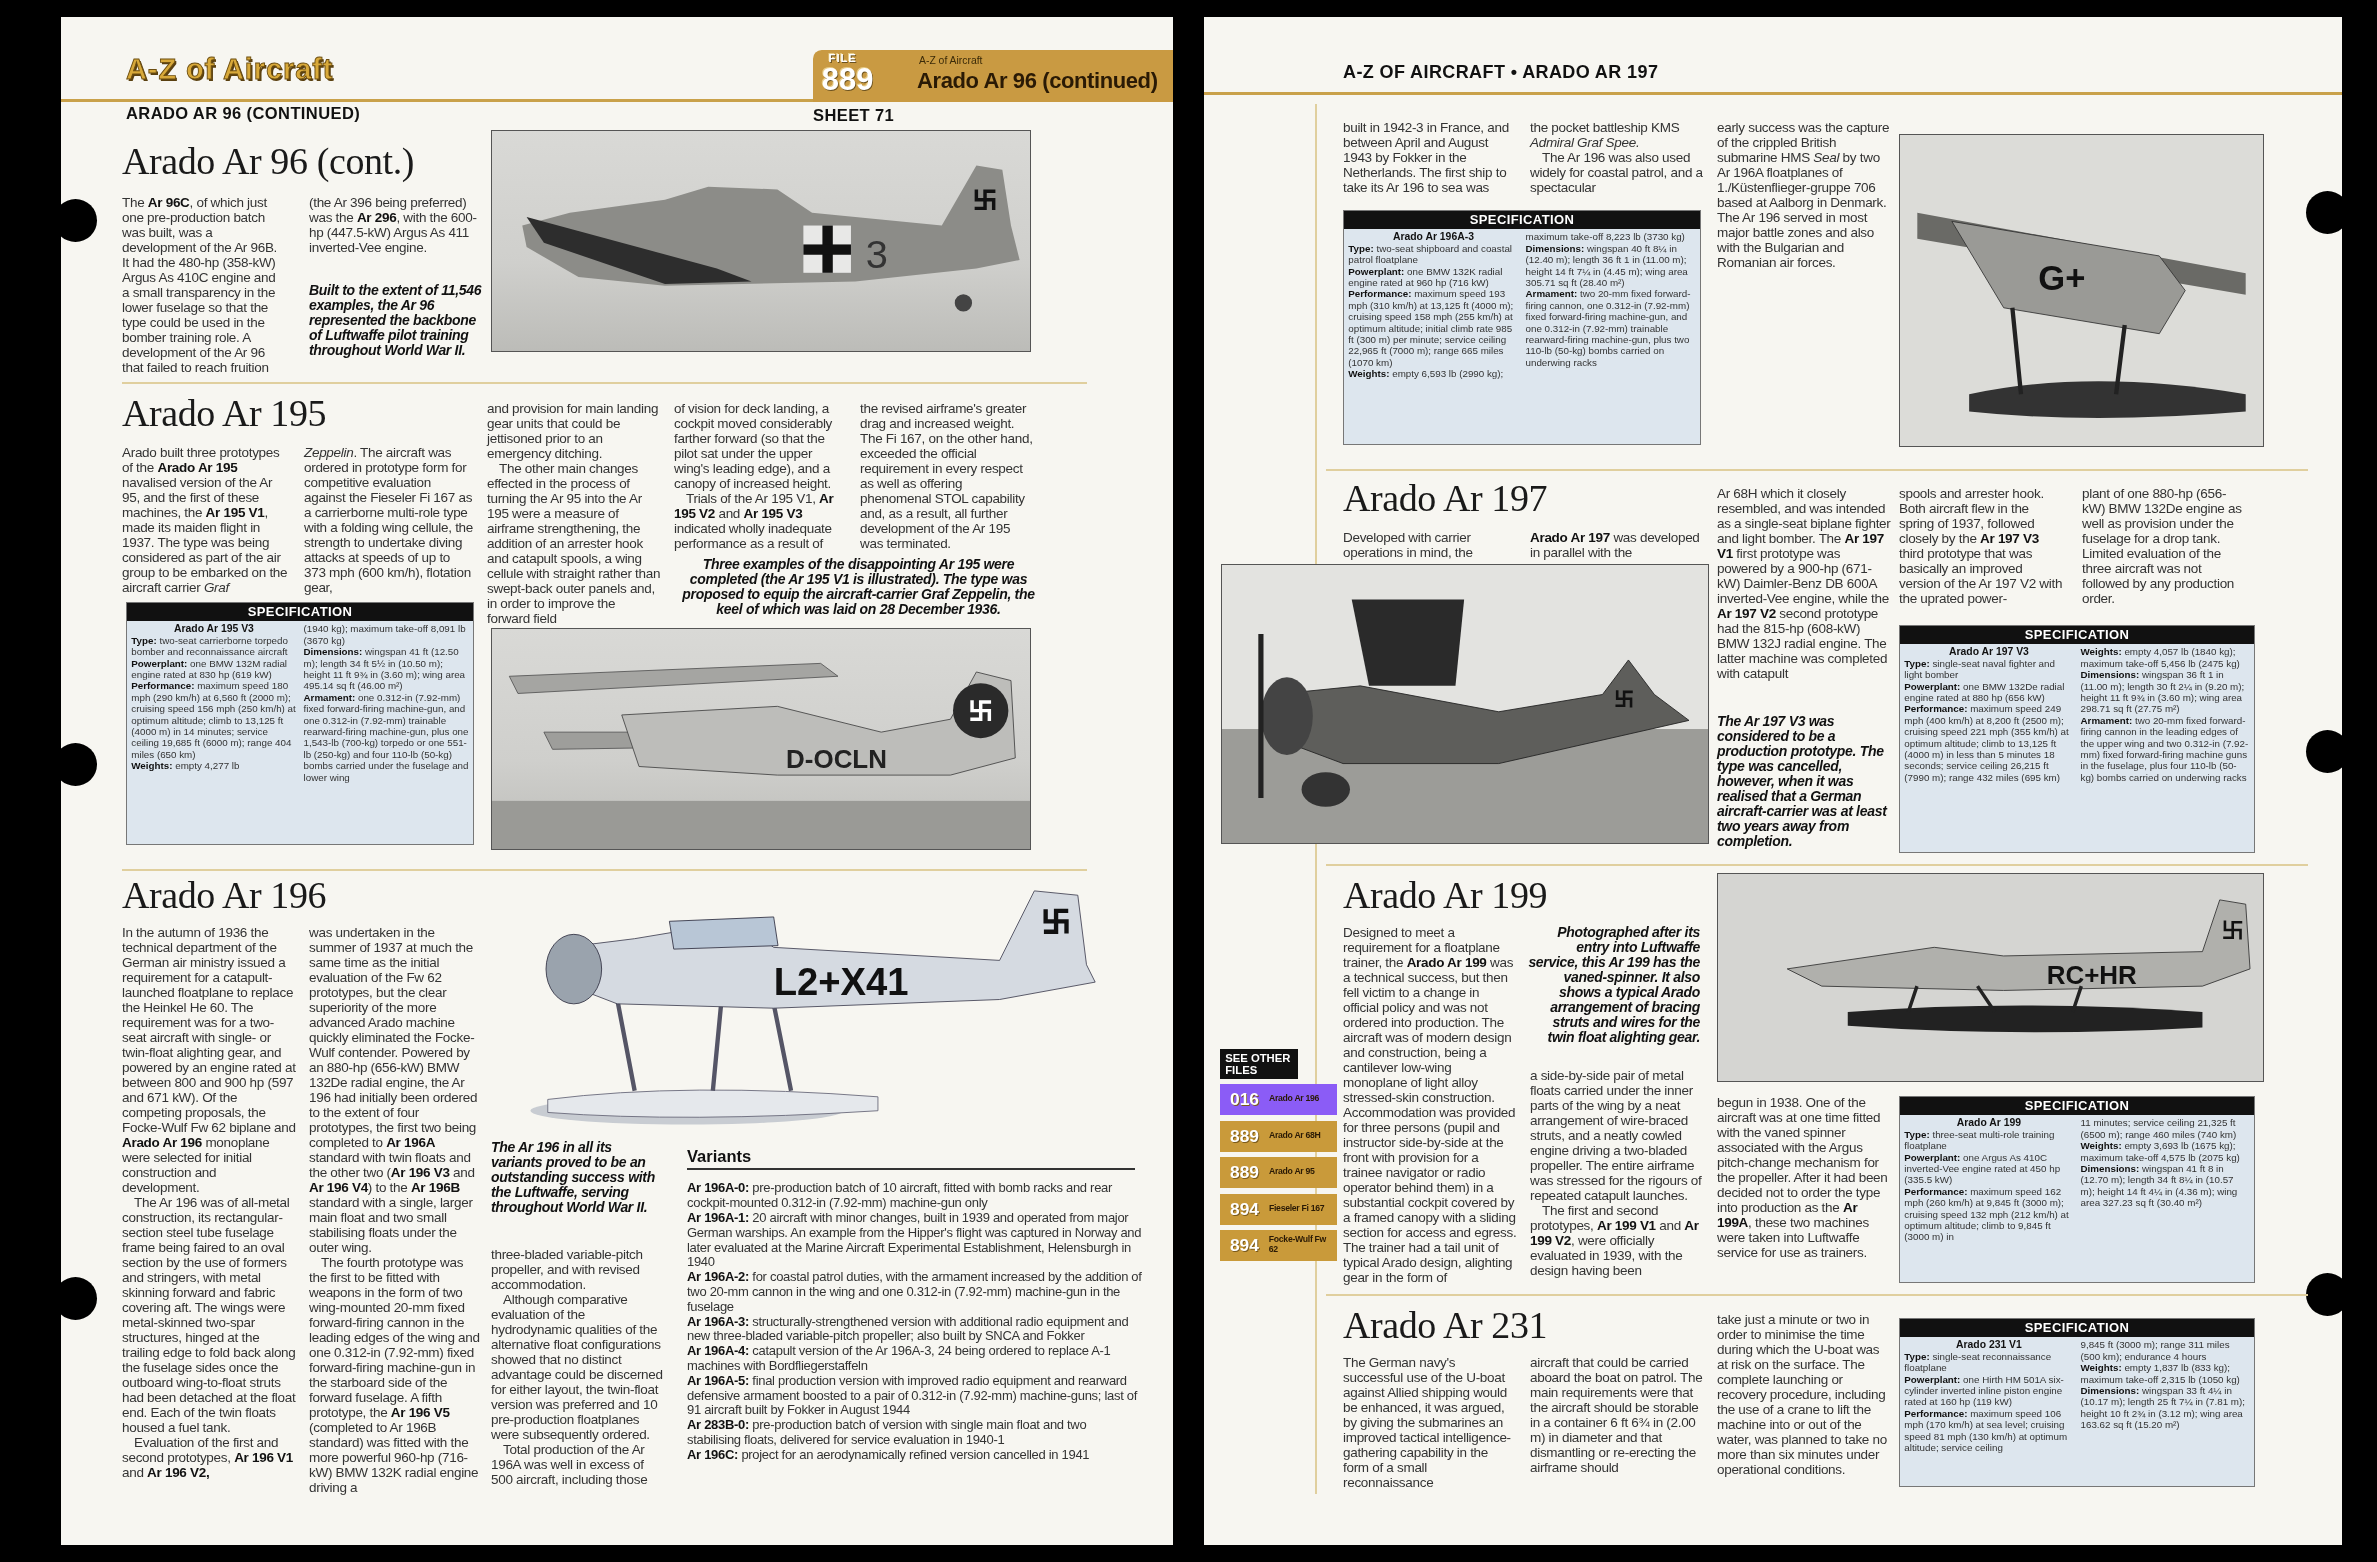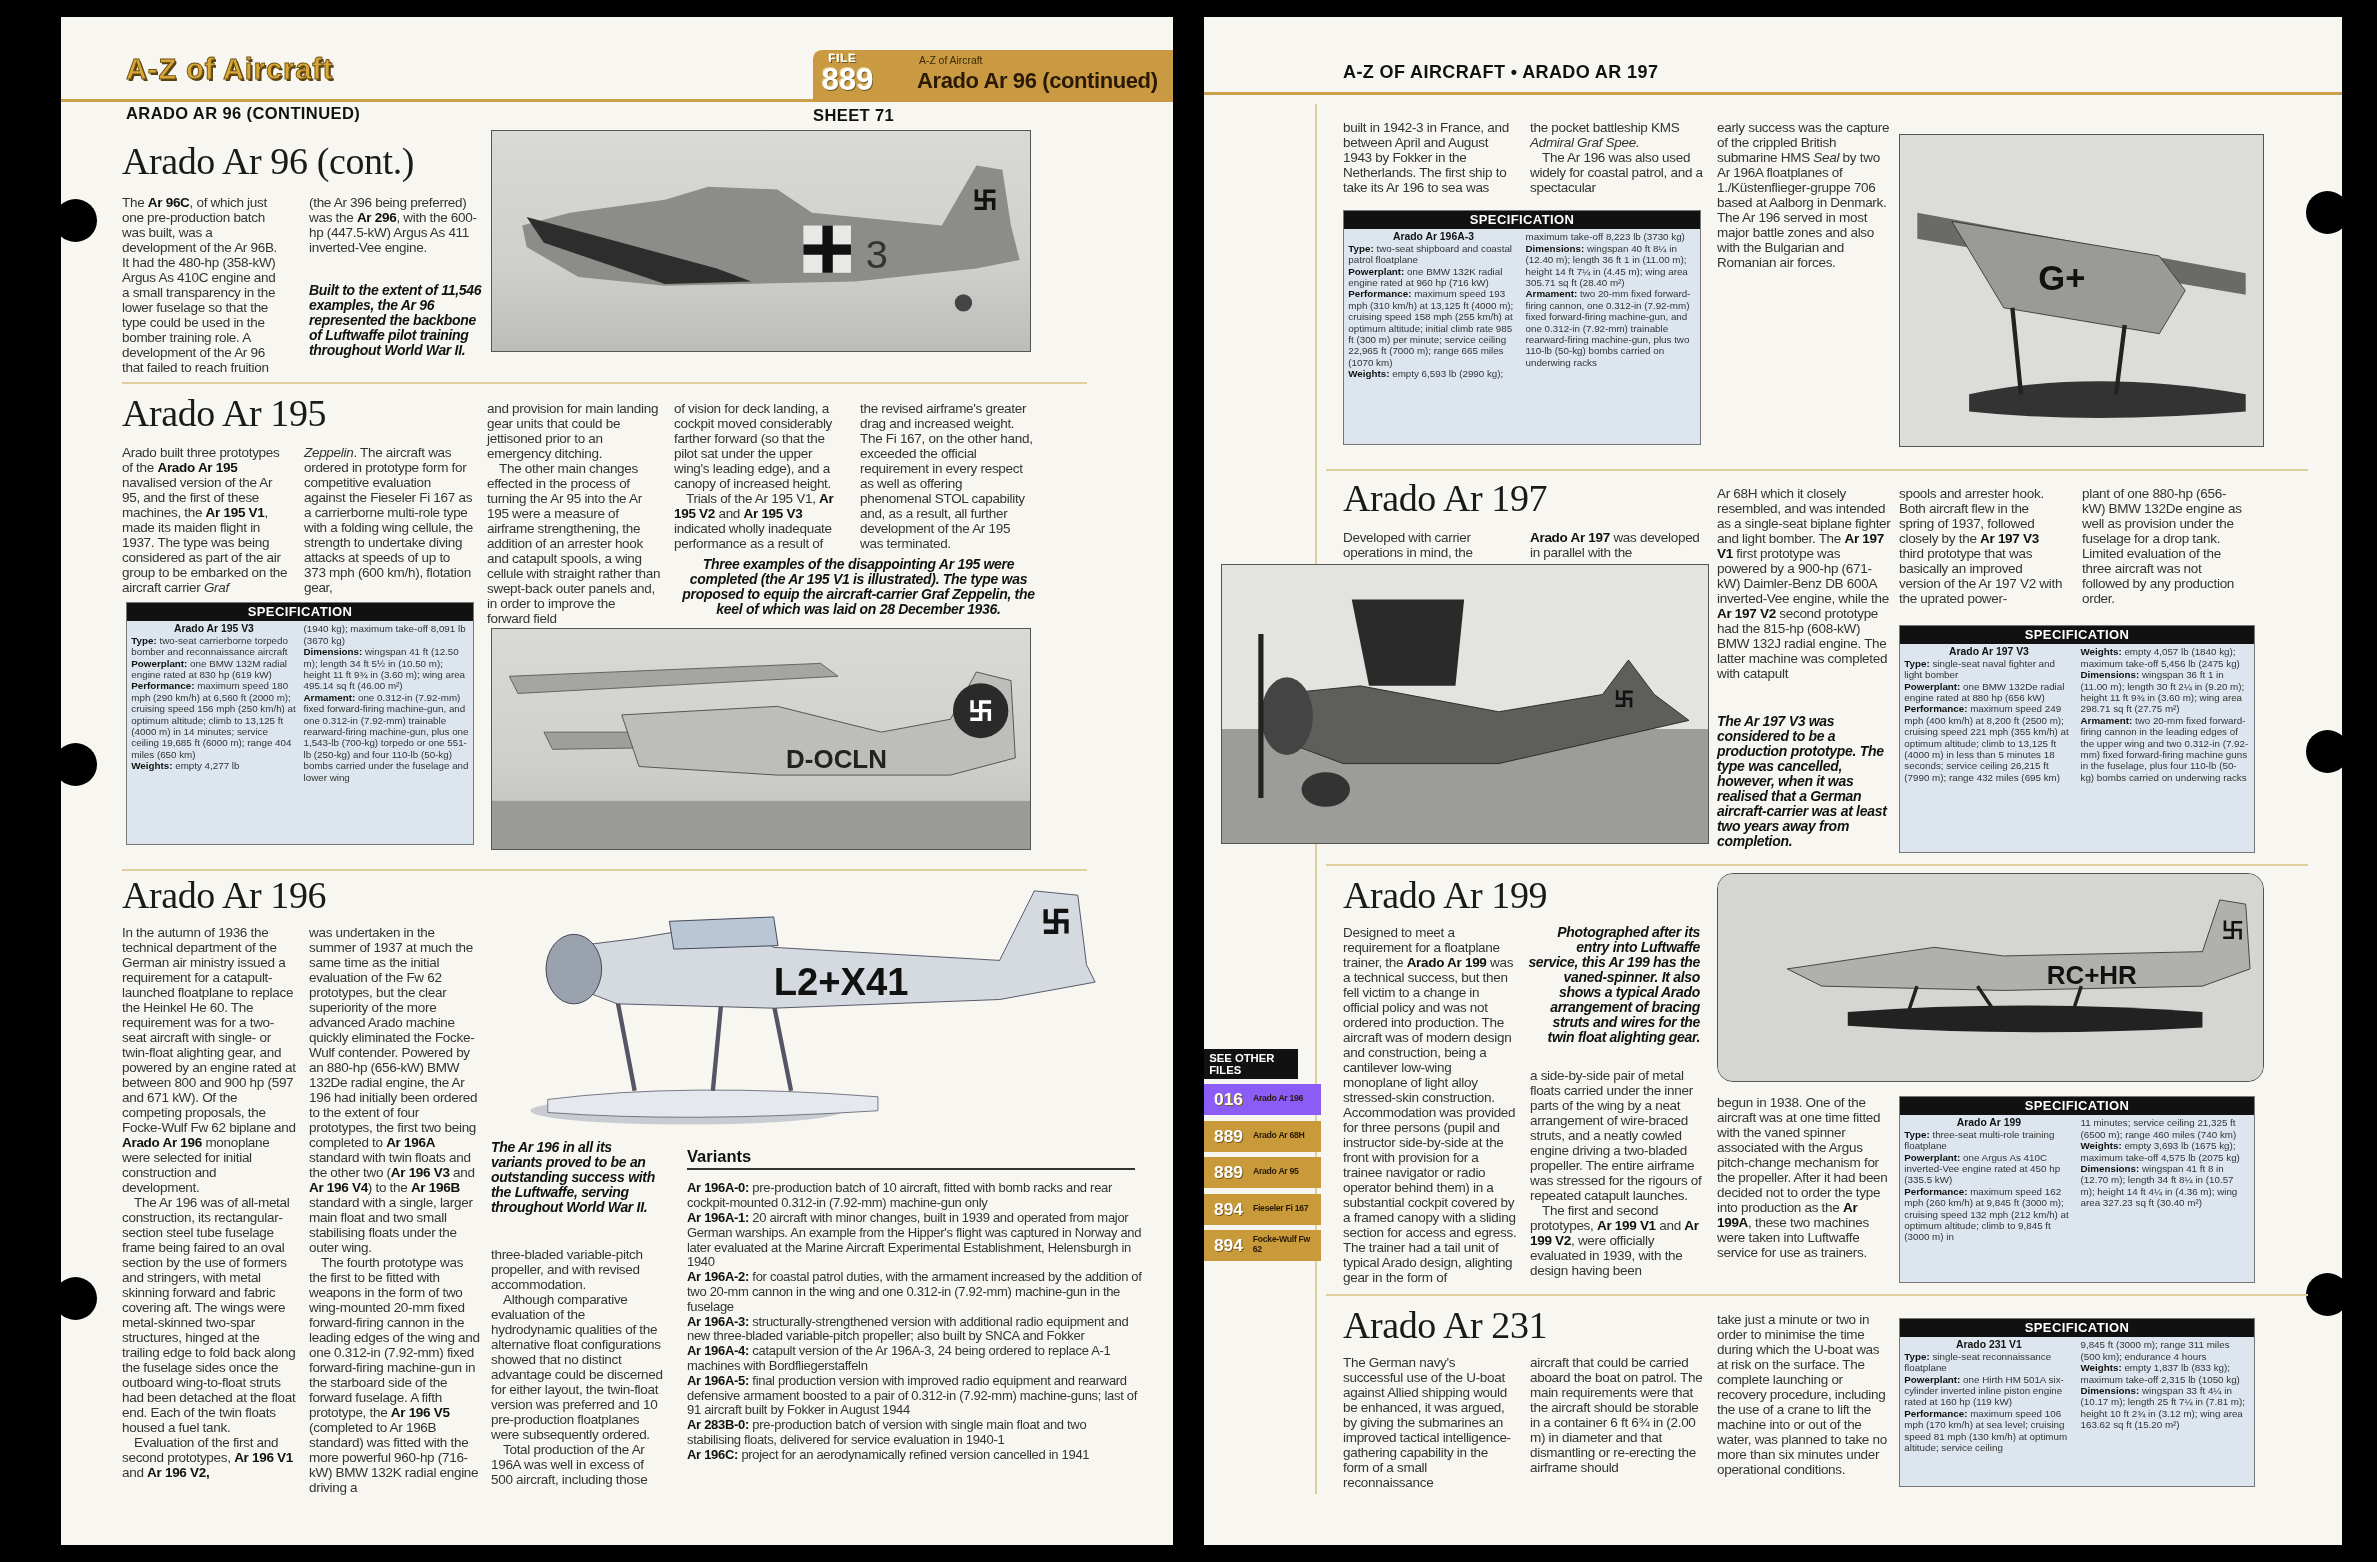--- a/index.html
+++ b/index.html
@@ -230,21 +230,21 @@
         <div class="spec-col">
           <div><b>Weights: </b>empty 4,057 lb (1840 kg); maximum take-off 5,456 lb (2475 kg)</div>
           <div><b>Dimensions: </b>wingspan 36 ft 1 in (11.00 m); length 30 ft 2¼ in (9.20 m); height 11 ft 9¾ in (3.60 m); wing area 298.71 sq ft (27.75 m²)</div>
           <div><b>Armament: </b>two 20-mm fixed forward-firing cannon in the leading edges of the upper wing and two 0.312-in (7.92-mm) fixed forward-firing machine guns in the fuselage, plus four 110-lb (50-kg) bombs carried on underwing racks</div>
         </div>
       </div>
     </div>
 
   <div class="thin-rule" style="left:122px; top:847px; width:982px;"></div>
 
-  <div class="abs" style="left:0; top:1032px; width:94px;">
+  <div class="abs" style="left:0; top:1032px; width:94px;padding-left:16px;">
     <div style="background:#111; color:#fff; font-weight:900; font-size:11.3px; padding:2.6px 5.2px; font-family:'Liberation Sans',sans-serif;">SEE OTHER FILES</div>
     <div id="see-list" style="position:relative; height:174px;">
         <div class="see-row" style="top: 5.2px; background: #8b5cf6;">
           <div class="see-num">016</div>
           <div class="see-label">Arado Ar 196</div>
         </div>
         <div class="see-row" style="top: 42px; background: rgb(201, 154, 58);">
           <div class="see-num">889</div>
           <div class="see-label">Arado Ar 68H</div>
         </div>
@@ -261,21 +261,21 @@
           <div class="see-label">Focke-Wulf Fw 62</div>
         </div>
       </div>
   </div>
 
   <div class="abs serif-title" style="left:139px; top:856px;">Arado Ar 199</div>
   <div class="abs body-text rich" style="left:139px; top:908px; width:174px;">Designed to meet a requirement for a floatplane trainer, the <b>Arado Ar 199</b> was a technical success, but then fell victim to a change in official policy and was not ordered into production. The aircraft was of modern design and construction, being a cantilever low-wing monoplane of light alloy stressed-skin construction. Accommodation was provided for three persons (pupil and instructor side-by-side at the front with provision for a trainee navigator or radio operator behind them) in a substantial cockpit covered by a framed canopy with a sliding section for access and egress. The trainer had a tail unit of typical Arado design, alighting gear in the form of</div>
   <div class="abs cap" style="left:322px; top:908px; width:174px; text-align:right;">Photographed after its entry into Luftwaffe service, this Ar 199 has the vaned-spinner. It also shows a typical Arado arrangement of bracing struts and wires for the twin float alighting gear.</div>
   <div class="abs body-text rich" style="left:326px; top:1051px; width:174px;">a side-by-side pair of metal floats carried under the inner parts of the wing by a neat arrangement of wire-braced struts, and a neatly cowled engine driving a two-bladed propeller. The entire airframe was stressed for the rigours of repeated catapult launches.<div style="height: 0px;"></div><span style="padding-left: 12px;">The first and second prototypes, </span><b>Ar 199 V1</b> and <b>Ar 199 V2</b>, were officially evaluated in 1939, with the design having been</div>
   <div class="abs body-text rich" style="left:513px; top:1078px; width:174px;">begun in 1938. One of the aircraft was at one time fitted with the vaned spinner associated with the Argus pitch-change mechanism for the propeller. After it had been decided not to order the type into production as the <b>Ar 199A</b>, these two machines were taken into Luftwaffe service for use as trainers.</div>
-  <div class="photo" style="left:513px; top:856px; width:547px; height:209px;border-radius:16px;">
+  <div class="photo" style="left:513px; top:856px; width:547px; height:209px;">
     <svg viewBox="0 0 630 240" preserveAspectRatio="none">
       <rect width="630" height="240" fill="#d5d5d2"></rect>
       <path d="M80 110 L250 85 L330 95 L560 90 L580 30 L610 35 L615 110 L560 130 L330 135 L120 130 Z" fill="#b0b0ac" stroke="#333"></path>
       <path d="M150 160 Q350 145 560 160 L560 178 Q350 190 150 176 Z" fill="#222"></path>
       <path d="M230 130 L220 160 M300 130 L320 160 M420 130 L410 160" stroke="#222" stroke-width="4"></path>
       <text x="380" y="128" font-size="30" fill="#111" font-weight="bold" font-family="Liberation Sans, sans-serif">RC+HR</text>
       <g transform="translate(595,65)">
           <path d="M-9 -11 L-9 0 L9 0 L9 11 M-11 9 L0 9 L0 -9 L11 -9" stroke="#111" stroke-width="3" fill="none"></path>
         </g>
     </svg>

